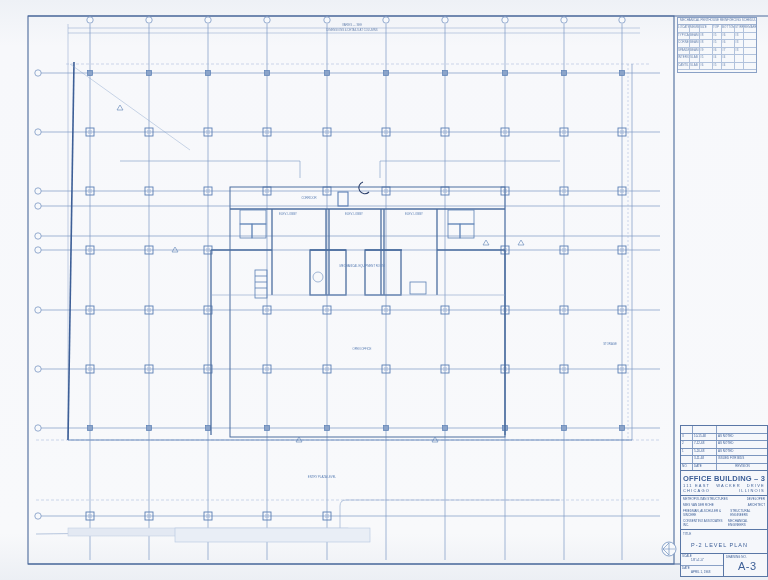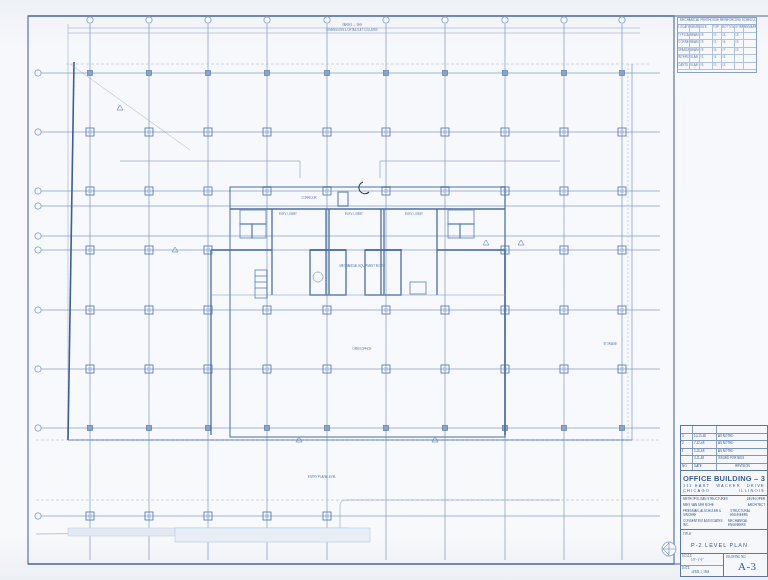--- a/index.html
+++ b/index.html
@@ -8,21 +8,21 @@
   svg.plan{position:absolute;left:0;top:0;}
   .tb{position:absolute;left:680px;top:425px;width:86px;height:150px;border:1px solid #5a77a6;background:#f5f7fb;color:#3d5f97;font-size:4px;}
   .tb .row{border-bottom:1px solid #7b95be;position:relative;}
   .tb .rev{height:6.5px;display:flex;font-size:3px;}
   .tb .rev span{border-right:1px solid #8aa1c6;padding-left:1px;overflow:hidden;white-space:nowrap;}
   .tb .proj{font-weight:bold;font-size:7.5px;padding:3px 2px 0 2px;letter-spacing:0.2px;white-space:nowrap;}
   .tb .addr{display:flex;justify-content:space-between;font-size:4px;padding:0 2px;letter-spacing:1.2px;}
   .tb .firm{display:flex;justify-content:space-between;font-size:3px;padding:1px 2px;line-height:4px;}
   .tb .title-lbl{font-size:3px;padding:2px 2px 0 2px;}
   .tb .title{font-size:5.5px;padding:6px 0 0 10px;letter-spacing:1px;}
-  .tb .bottom{position:absolute;left:0;right:0;bottom:0;height:22px;border-top:1px solid #5a77a6;display:flex;font-family:Liberation Serif, serif;}
+  .tb .bottom{position:absolute;left:0;right:0;bottom:0;height:22px;border-top:1px solid #5a77a6;display:flex;}
   .tb .bl{width:42px;border-right:1px solid #5a77a6;}
   .tb .bl div{height:10.5px;border-bottom:1px solid #8aa1c6;font-size:3px;padding-left:1px;position:relative;}
   .tb .bl div span.v{position:absolute;left:10px;top:4px;font-size:3px;}
   .tb .br{flex:1;position:relative;}
   .tb .br .lbl{position:absolute;left:2px;top:1px;font-size:3px;}
   .tb .br .no{position:absolute;left:14px;top:6px;font-size:11px;letter-spacing:0.5px;}
   .sched{position:absolute;left:677px;top:17px;width:78px;height:54px;border:1px solid #8aa1c6;background:#f6f8fb;}
   .sched .h{height:6px;border-bottom:1px solid #9db1d0;font-size:3px;color:#5d79a8;padding-left:2px;white-space:nowrap;overflow:hidden;}
   .sched .r{height:6.5px;border-bottom:1px solid #b1c2dc;display:flex;}
   .sched .r span{border-right:1px solid #b1c2dc;font-size:3px;color:#6b86b0;overflow:hidden;white-space:nowrap;}

